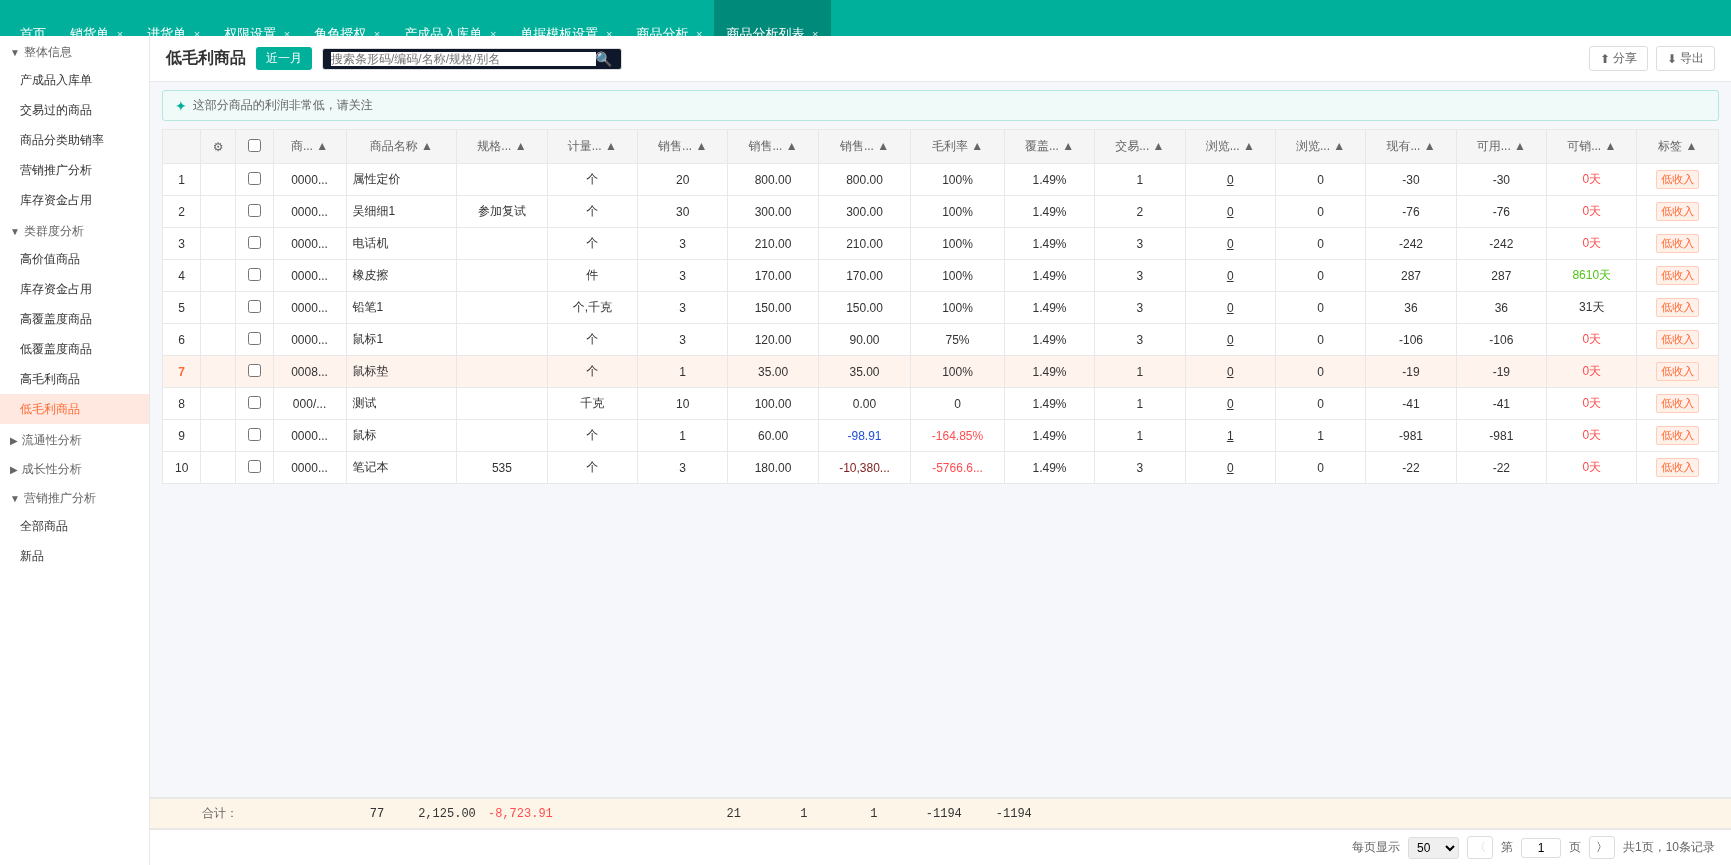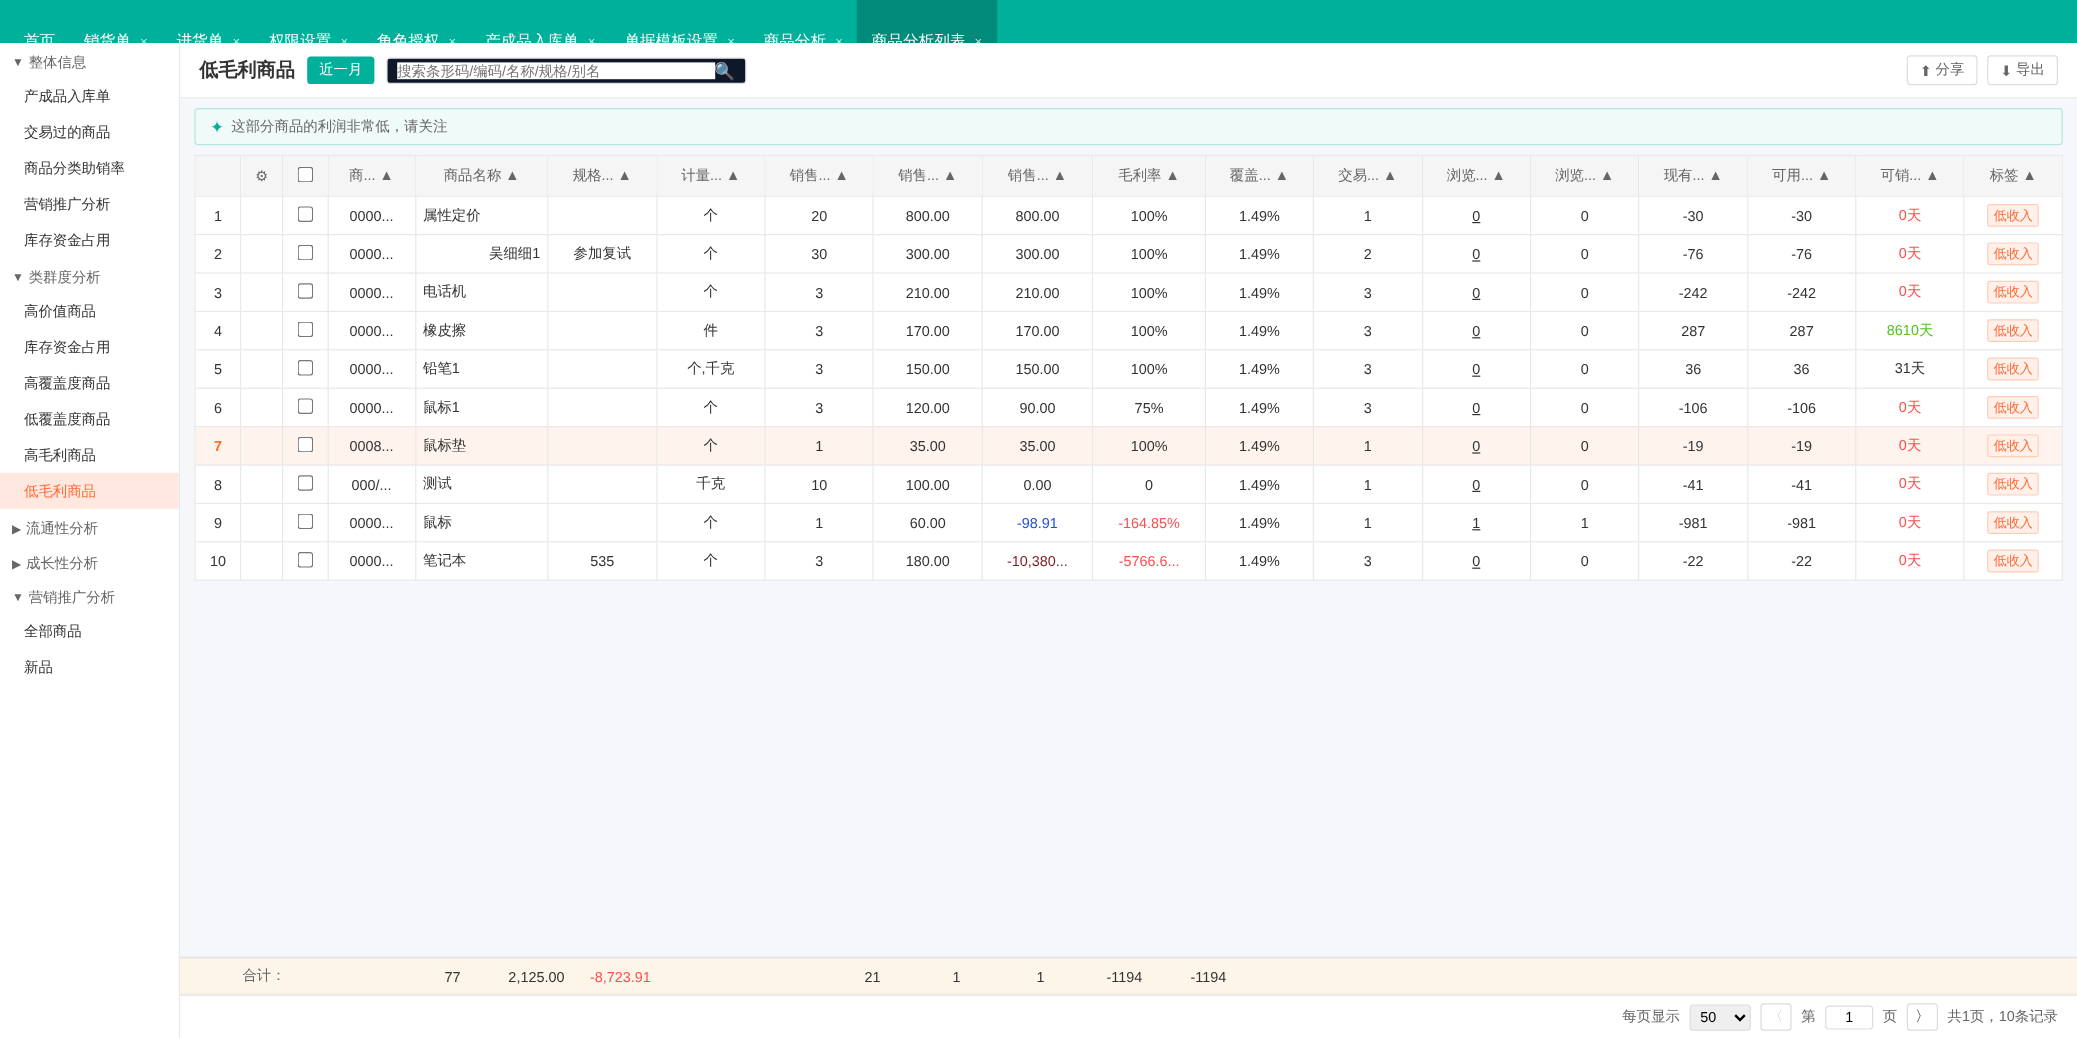--- a/index.html
+++ b/index.html
@@ -181,21 +181,21 @@
       background: #fdf6e8;
       border-top: 2px solid #e8e8e8;
       display: flex;
       align-items: center;
       padding: 6px 12px;
       font-size: 12px;
       border-bottom: 1px solid #e8e8e8;
     }
     .total-label { color: #666; width: 180px; flex-shrink: 0; padding-left: 40px; }
     .total-values { display: flex; gap: 0; flex: 1; }
-    .total-cell { text-align: center; min-width: 70px; padding: 0 6px; }
+    .total-cell { text-align: center; min-width: 70px; padding: 0 6px; font-family: Liberation Mono, monospace; }
 
     
     .pagination-bar {
       display: flex;
       align-items: center;
       justify-content: flex-end;
       padding: 6px 16px;
       background: #fff;
       border-top: 1px solid #e8e8e8;
       gap: 8px;
@@ -380,21 +380,21 @@
       <td>-30</td>
       <td>-30</td>
       <td style="color:#ff4d4f">0天</td>
       <td><span class="tag-badge">低收入</span></td>
     </tr>
             <tr>
               <td style="color: rgb(51, 51, 51); font-weight: normal;">2</td>
       <td></td>
       <td><input type="checkbox" style=""></td>
       <td>0000...</td>
-      <td style="text-align:right">吴细细1</td>
+      <td style="text-align:left">吴细细1</td>
       <td>参加复试</td>
       <td>个</td>
       <td>30</td>
       <td>300.00</td>
       <td style="color:#333">300.00</td>
       <td style="color:#333">100%</td>
       <td>1.49%</td>
       <td>2</td>
       <td style="text-decoration:underline;cursor:pointer">0</td>
       <td>0</td>

